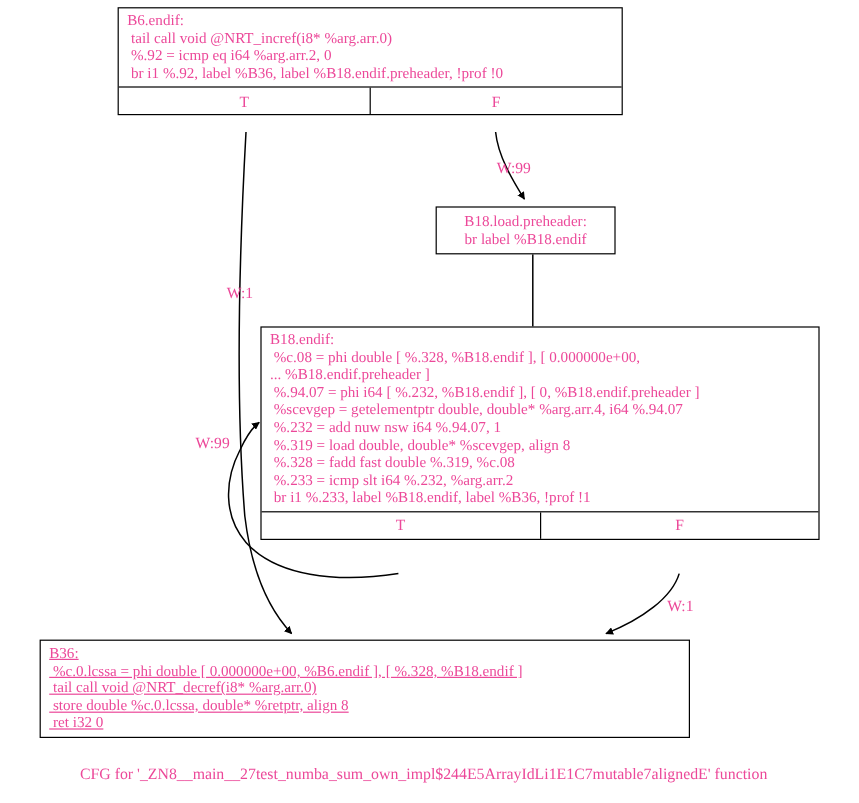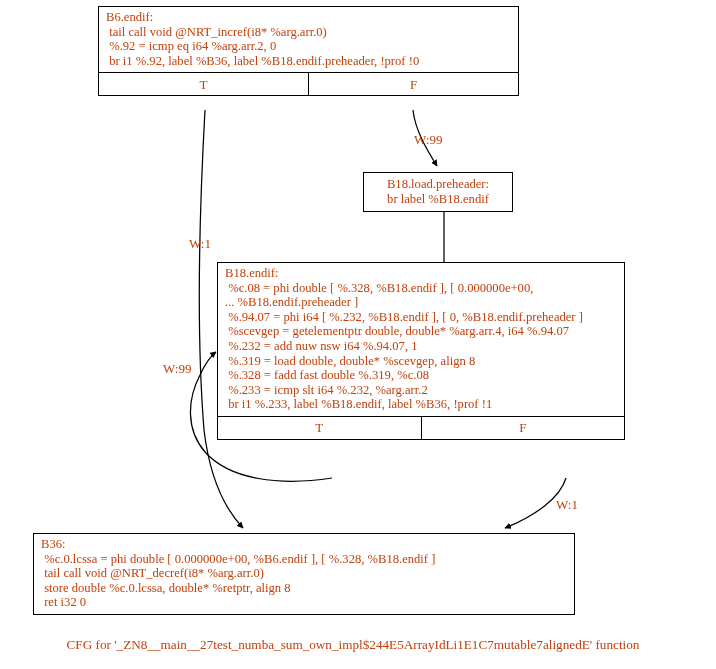--- a/index.html
+++ b/index.html
@@ -6,21 +6,21 @@
     margin: 0;
     padding: 0;
     background: #ffffff;
   }
   #canvas {
     position: relative;
     width: 716px;
     height: 669px;
     background: #ffffff;
     font-family: "Liberation Serif", "DejaVu Serif", serif;
-    color: #c2410c;
+    color: #ec4899;
     overflow: hidden;
   }
   .node {
     position: absolute;
     border: 1px solid #000000;
     background: #ffffff;
     box-sizing: border-box;
   }
   .node-body {
     padding: 3px 7px 4px 7px;
@@ -104,38 +104,38 @@
       <div class="port left">T</div>
       <div class="port">F</div>
     </div>
   </div>
 
   <div class="node" style="left:363px; top:172px; width:150px;">
     <div class="node-body center">B18.load.preheader:
 br label %B18.endif</div>
   </div>
 
-  <div class="node" style="left:217px; top:262px; width:408px;font-family:Liberation Serif, serif;">
+  <div class="node" style="left:217px; top:272px; width:466px;font-family:Liberation Serif, serif;">
     <div class="node-body">B18.endif:
  %c.08 = phi double [ %.328, %B18.endif ], [ 0.000000e+00,
 ... %B18.endif.preheader ]
  %.94.07 = phi i64 [ %.232, %B18.endif ], [ 0, %B18.endif.preheader ]
  %scevgep = getelementptr double, double* %arg.arr.4, i64 %.94.07
  %.232 = add nuw nsw i64 %.94.07, 1
  %.319 = load double, double* %scevgep, align 8
  %.328 = fadd fast double %.319, %c.08
  %.233 = icmp slt i64 %.232, %arg.arr.2
  br i1 %.233, label %B18.endif, label %B36, !prof !1</div>
     <div class="ports">
       <div class="port left">T</div>
       <div class="port">F</div>
     </div>
   </div>
 
-  <div class="node" style="left:33px; top:533px; width:542px;">
+  <div class="node" style="left:33px; top:533px; width:542px;text-decoration:underline;">
     <div class="node-body">B36:
  %c.0.lcssa = phi double [ 0.000000e+00, %B6.endif ], [ %.328, %B18.endif ]
  tail call void @NRT_decref(i8* %arg.arr.0)
  store double %c.0.lcssa, double* %retptr, align 8
  ret i32 0</div>
   </div>
 
   <div class="edge-label" style="left:414px; top:134px;">W:99</div>
 
   <div class="edge-label" style="left:189px; top:238px;">W:1</div>

